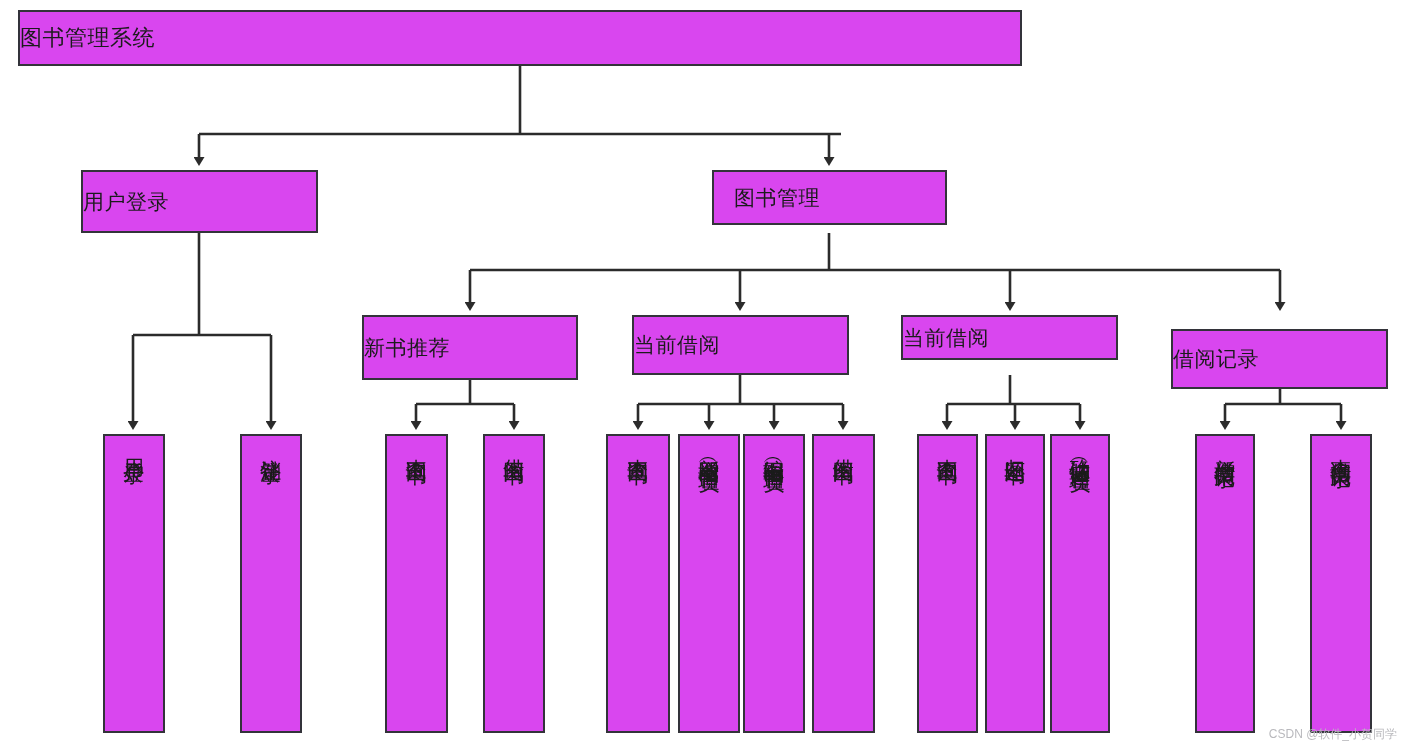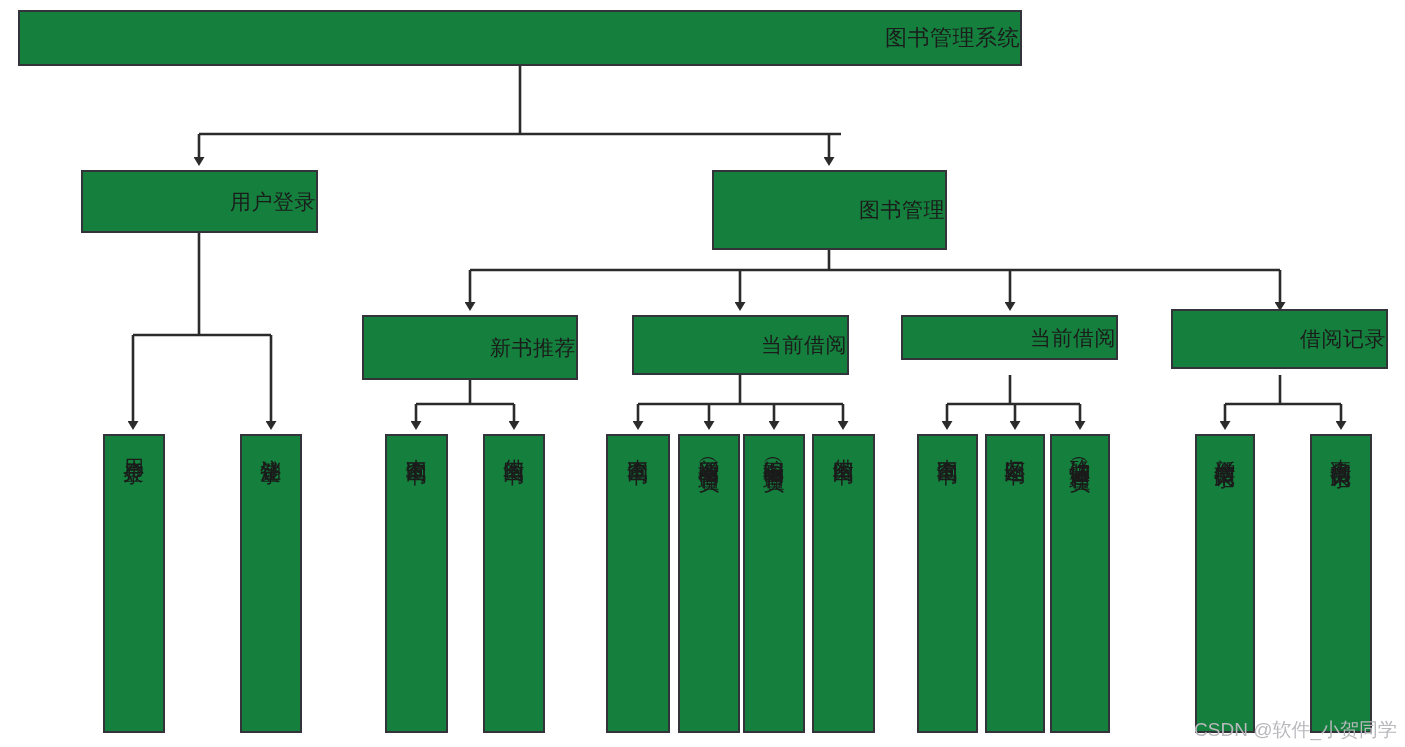--- a/index.html
+++ b/index.html
@@ -21,25 +21,25 @@
     position: absolute;
     left: 0;
     top: 0;
     width: 1405px;
     height: 747px;
     pointer-events: none;
   }
   .node {
     position: absolute;
     box-sizing: border-box;
-    background: #15803d;
+    background: #d946ef;
     border: 2.5px solid #33333a;
     display: flex;
     align-items: center;
-    justify-content: flex-end;
+    justify-content: flex-start;
     color: #1b1b1b;
     z-index: 2;
   }
   .node .label {
     display: block;
     text-align: center;
     letter-spacing: 0.5px;
   }
   .node.horizontal .label {
     font-size: 21px;
@@ -60,21 +60,21 @@
     font-size: 21px;
     line-height: 1.12;
     letter-spacing: 2px;
     white-space: nowrap;
     margin: 0 auto;
   }
   .watermark {
     position: absolute;
     right: 8px;
     bottom: 4px;
-    font-size: 19px;
+    font-size: 12px;
     color: #b9b9bd;
     z-index: 5;
     white-space: nowrap;
     font-family: "Liberation Sans", "DejaVu Sans", sans-serif;
   }
 </style>
 </head>
 <body>
 
 <div id="canvas">
@@ -130,37 +130,37 @@
   </svg>
 
   <div class="node root horizontal" style="left:18px; top:10px; width:1004px; height:56px;">
     <span class="label">图书管理系统</span>
   </div>
 
   <div class="node horizontal" style="left:81px; top:170px; width:237px; height:63px;">
     <span class="label">用户登录</span>
   </div>
 
-  <div class="node horizontal" style="left:712px; top:170px; width:235px; height:80px;">
+  <div class="node horizontal" style="left:712px; top:170px; width:235px; height:55px;padding-left:20px;">
     <span class="label">图书管理</span>
   </div>
 
   <div class="node horizontal" style="left:362px; top:315px; width:216px; height:65px;">
     <span class="label">新书推荐</span>
   </div>
 
   <div class="node horizontal" style="left:632px; top:315px; width:217px; height:60px;">
     <span class="label">当前借阅</span>
   </div>
 
   <div class="node horizontal" style="left:901px; top:315px; width:217px; height:45px;">
     <span class="label">当前借阅</span>
   </div>
 
-  <div class="node horizontal" style="left:1171px; top:309px; width:217px; height:60px;">
+  <div class="node horizontal" style="left:1171px; top:329px; width:217px; height:60px;">
     <span class="label">借阅记录</span>
   </div>
 
   <div class="node vertical" style="left:103px; top:434px; width:62px; height:299px;">
     <span class="label">用户登录</span>
   </div>
 
   <div class="node vertical" style="left:240px; top:434px; width:62px; height:299px;">
     <span class="label">注销登录</span>
   </div>

